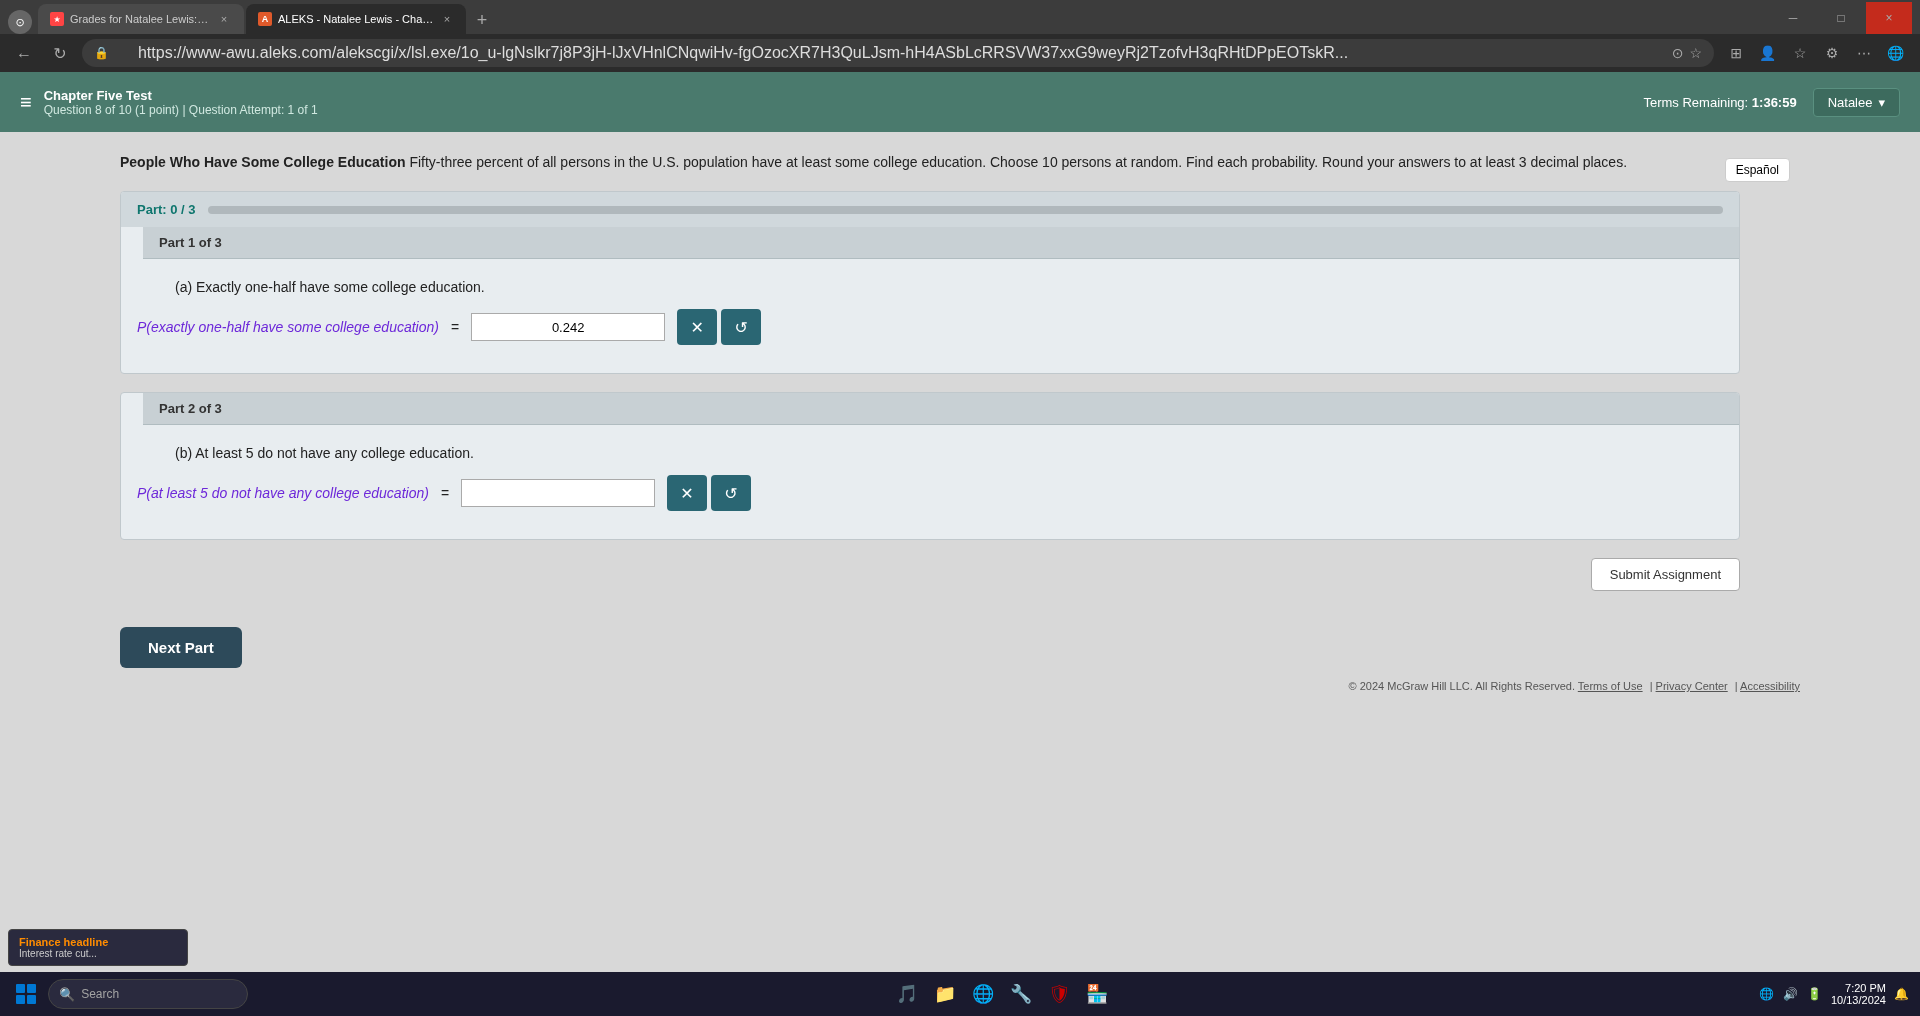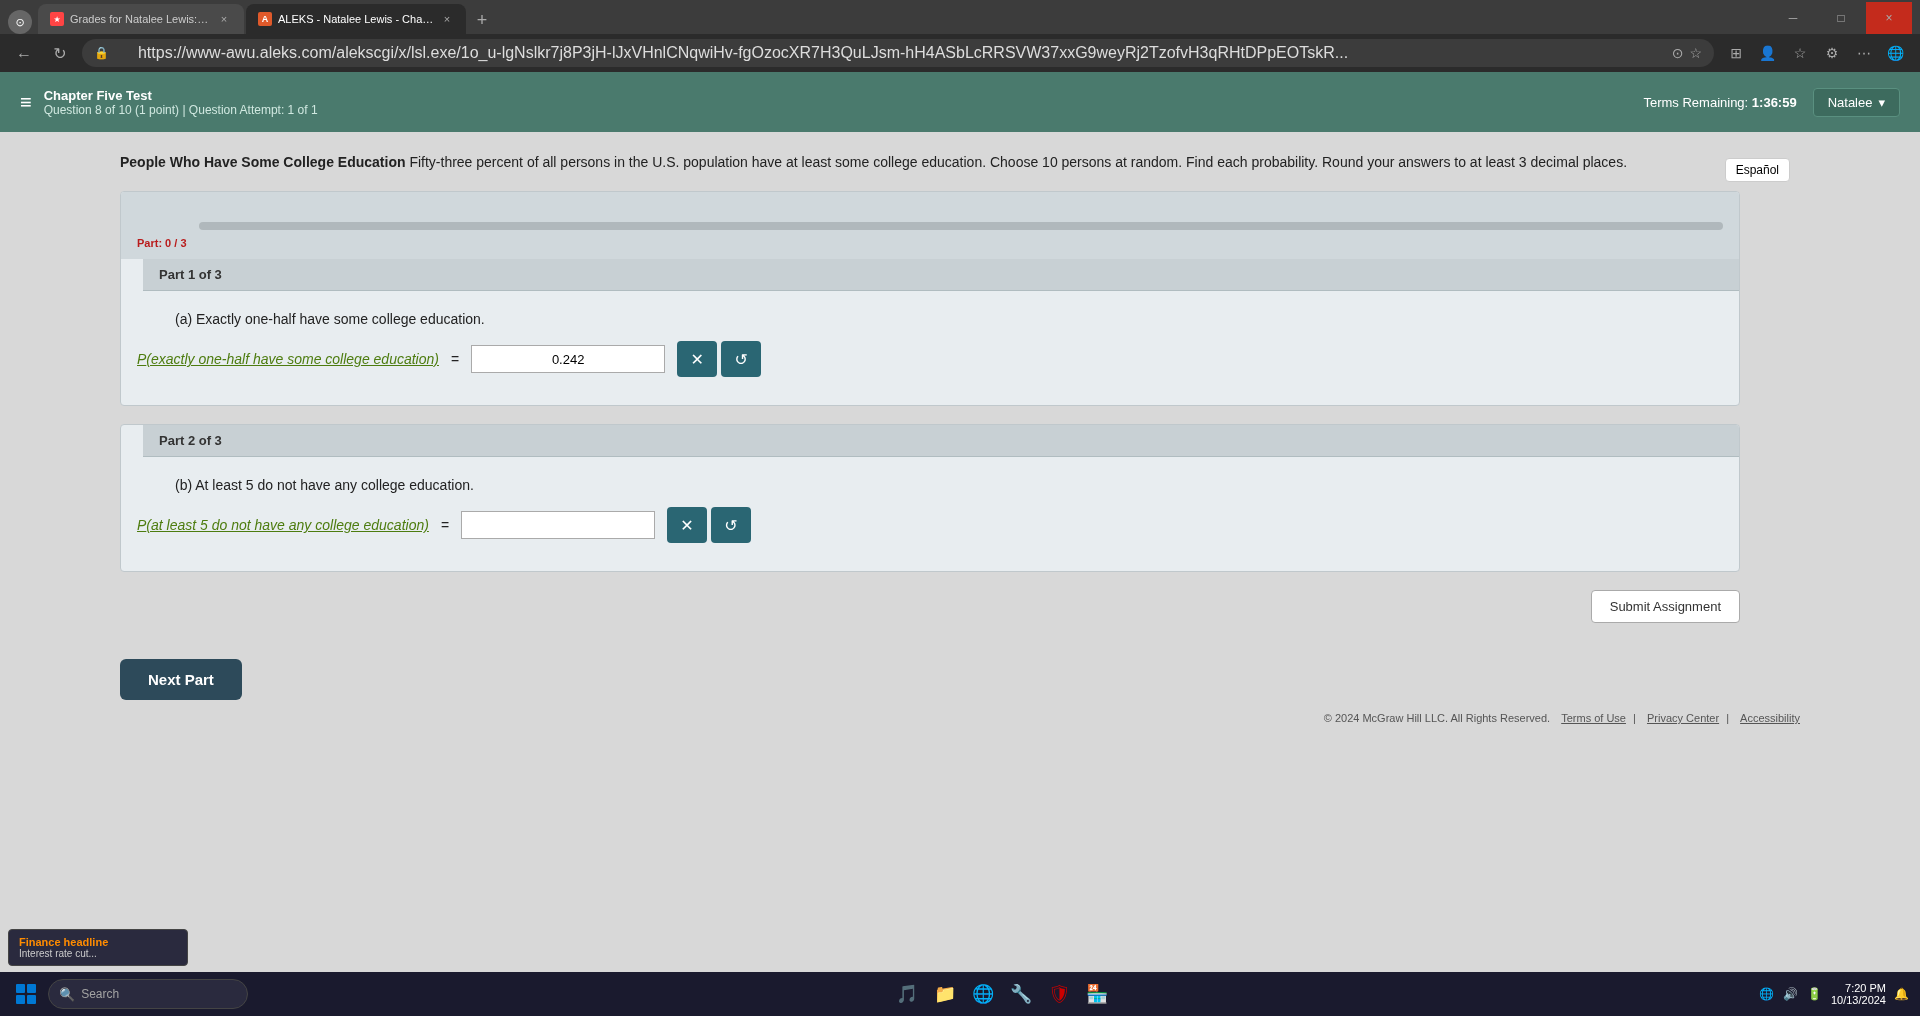--- a/index.html
+++ b/index.html
@@ -246,25 +246,24 @@
       overflow: hidden;
     }
     .part-header {
       background: #d0d8dc;
       padding: 10px 16px;
       display: flex;
       align-items: center;
       gap: 12px;
     }
     .part-header-text {
-      font-size: 11px;
-      font-weight: bold;
-      color: #b91c1c;
+      font-size: 13px;
+      font-weight: bold;
+      color: #0f766e;
       white-space: nowrap;
-      margin-top: 35px;
     }
     .progress-bar-bg {
       flex: 1;
       height: 8px;
       background: #b0b8bc;
       border-radius: 4px;
       overflow: hidden;
     }
     .progress-bar-fill {
       height: 100%;
@@ -296,23 +295,22 @@
     }
 
     .equation-row {
       display: flex;
       align-items: center;
       gap: 12px;
       margin: 12px 0;
     }
     .equation-label {
       font-size: 14px;
-      color: #4d7c0f;
+      color: #6d28d9;
       font-style: italic;
-      text-decoration: underline;
     }
     .equation-equals {
       font-size: 14px;
       color: #222;
     }
     .answer-input {
       border: 1px solid #aaa;
       background: white;
       padding: 4px 8px;
       font-size: 13px;
@@ -366,21 +364,21 @@
     .footer-text {
       font-size: 11px;
       color: #555;
       text-align: right;
       padding: 4px 120px;
     }
     .footer-link {
       color: #555;
       text-decoration: underline;
       cursor: pointer;
-      margin-left: 8px;
+      margin-left: 0;
     }
 
     
     .taskbar {
       position: fixed;
       bottom: 0;
       left: 0;
       right: 0;
       height: 44px;
       background: #1a1a2e;

